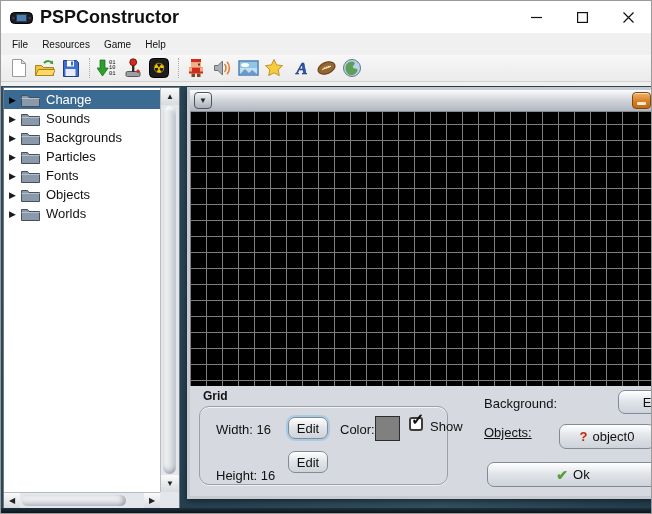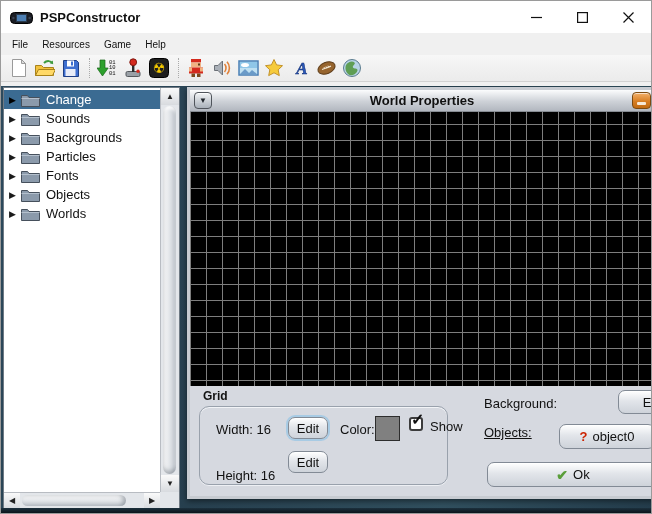--- a/index.html
+++ b/index.html
@@ -4,21 +4,21 @@
 <style>
   * { margin:0; padding:0; box-sizing:border-box; }
   html,body { width:652px; height:514px; overflow:hidden; }
   .app {
     position:relative; width:652px; height:514px;
     font-family:"Liberation Sans", sans-serif;
     background:#fff; overflow:hidden; border:1px solid #9a9a9a;
   }
   
   .titlebar { position:absolute; top:0; left:0; right:0; height:32px; background:#ffffff; display:flex; align-items:center; padding-left:9px; }
-  .titlebar .app-title { font-size:13px; font-weight:600; color:#111; margin-left:7px; }
+  .titlebar .app-title { font-size:18px; font-weight:600; color:#111; margin-left:7px; }
   .win-controls { position:absolute; right:0; top:0; height:32px; display:flex; }
   .win-btn { width:46px; height:32px; display:flex; align-items:center; justify-content:center; }
   
   .menubar { position:absolute; top:32px; left:0; right:0; height:22px; background:#f0f0f0; display:flex; align-items:center; padding-left:4px; font-size:10px; color:#111; }
   .menu-item { padding:2px 7px; }
   
   .toolbar { position:absolute; top:54px; left:0; right:0; height:27px; background:linear-gradient(#f7f7f7,#ebebeb); border-bottom:1px solid #d2d2d2; display:flex; align-items:center; padding-left:5px; }
   .tb-btn { width:24px; height:24px; display:flex; align-items:center; justify-content:center; margin-right:2px; }
   .tb-sep { width:1px; height:20px; border-left:1px dotted #aaa; margin:0 5px; }
   .strip { position:absolute; top:81px; left:0; right:0; height:4px; background:#f0f0f0; }
@@ -292,21 +292,20 @@
         <div class="sb-btn sb-left">◀</div>
         <div class="h-thumb"></div>
         <div class="sb-btn sb-right">▶</div>
       </div>
       <div class="sb-corner"></div>
     </div>
 
     <div class="wp-window">
       <div class="wp-title">
         <div class="wp-menu-btn">▼</div>
-        <span>World Properties</span>
         <div class="wp-min-btn"></div>
       </div>
 
       <div class="wp-grid"></div>
 
       <div class="wp-bottom">
 
         <span class="group-title">Grid</span>
         <div class="groupbox">
           <span class="lbl" style="left:16px; top:15px;">Width: 16</span>

